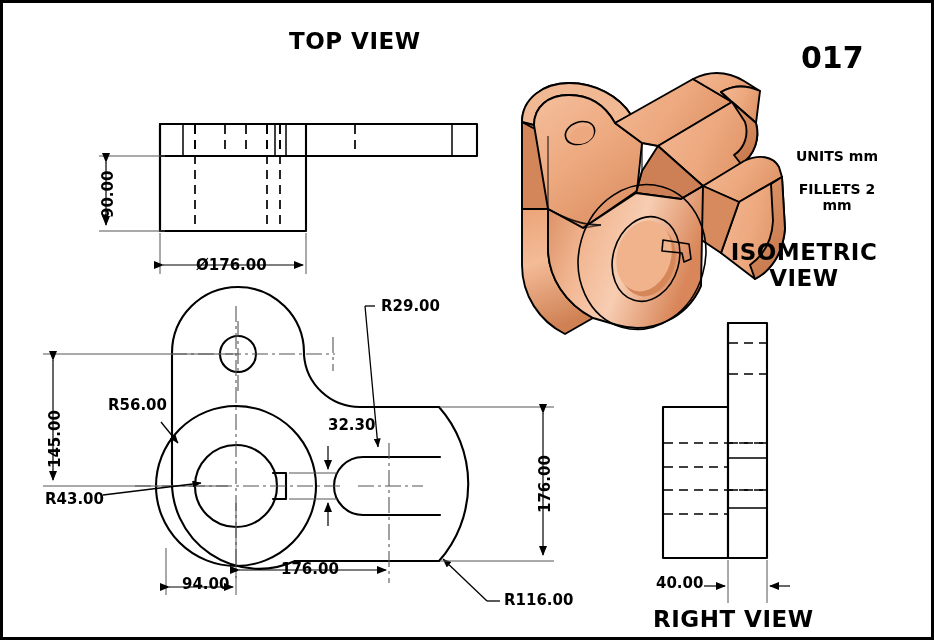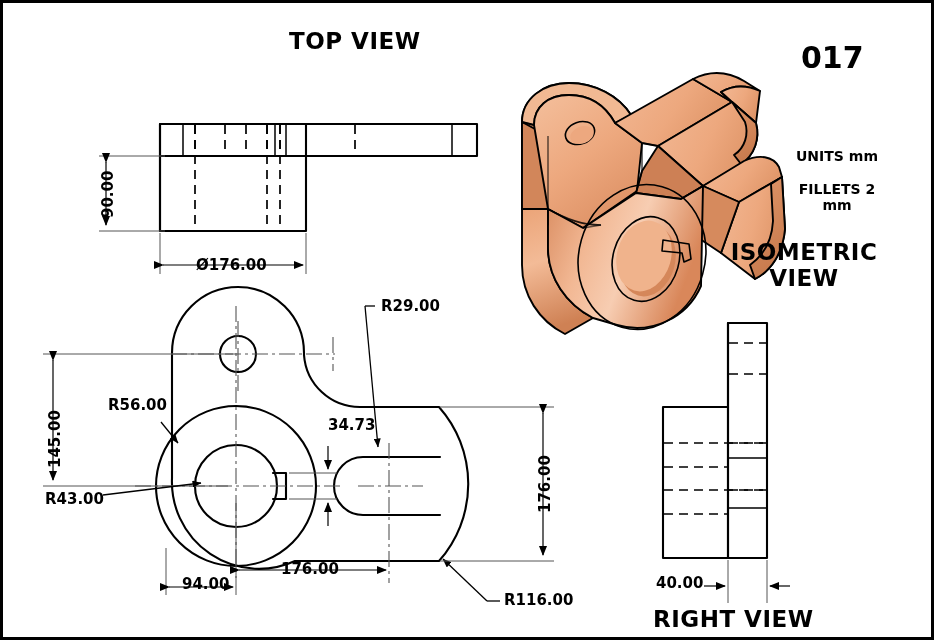--- a/index.html
+++ b/index.html
@@ -394,21 +394,21 @@
   <div class="lbl view-title" style="left:726px; top:236px; width:150px; text-align:center;">ISOMETRIC
 VIEW</div>
 
   <div class="lbl dim-text rot-90" style="left:97px; top:215px;">90.00</div>
   <div class="lbl dim-text" style="left:193px; top:254px;">Ø176.00</div>
 
   <div class="lbl dim-text rot-90" style="left:44px; top:465px;">145.00</div>
   <div class="lbl dim-text" style="left:42px; top:482px;margin-top:6px;">R43.00</div>
   <div class="lbl dim-text" style="left:105px; top:394px;">R56.00</div>
   <div class="lbl dim-text" style="left:378px; top:295px;">R29.00</div>
-  <div class="lbl dim-text" style="left:325px; top:414px;">34.73</div>
+  <div class="lbl dim-text" style="left:325px; top:414px;">32.30</div>
   <div class="lbl dim-text" style="left:501px; top:589px;text-align:center;">R116.00</div>
   <div class="lbl dim-text rot-90" style="left:534px; top:510px;">176.00</div>
   <div class="lbl dim-text" style="left:179px; top:573px;">94.00</div>
   <div class="lbl dim-text" style="left:278px; top:558px;">176.00</div>
 
   <div class="lbl dim-text" style="left:653px; top:572px;">40.00</div>
 
 </div>
 
 </body></html>

